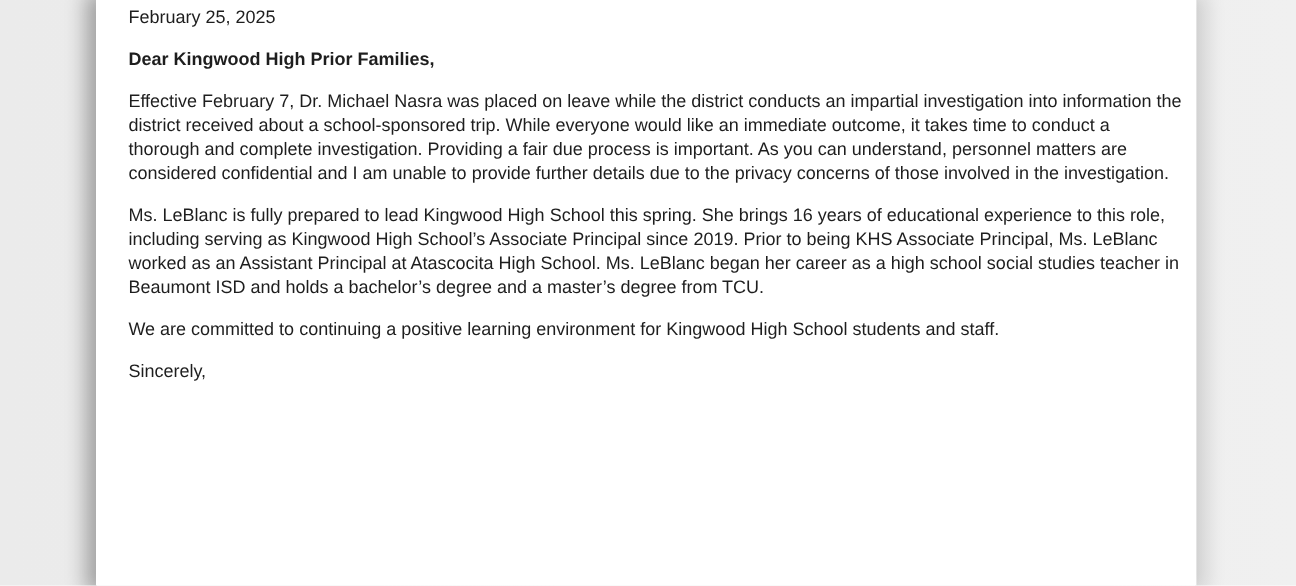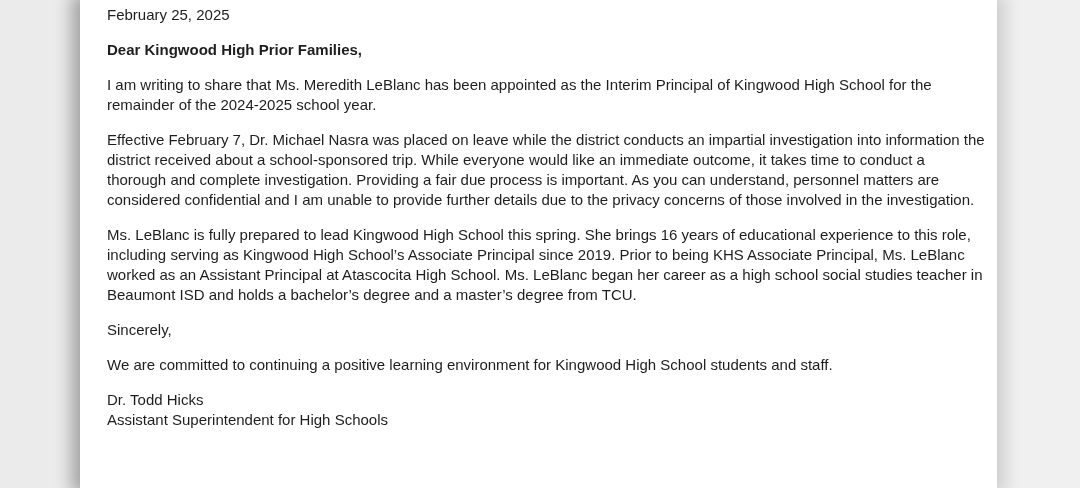--- a/index.html
+++ b/index.html
@@ -52,24 +52,19 @@
   }
 </style>
 </head>
 <body>
 
 <div class="doc-canvas">
   <div class="doc-page">
     <div class="doc-content">
       <p>February 25, 2025</p>
       <p class="salutation">Dear Kingwood High Prior Families,</p>
-      <p>I am writing to share that Ms. Meredith LeBlanc has been appointed as the Interim Principal of Kingwood High School for the remainder of the 2024-2025 school year.</p>
       <p>Effective February 7, Dr. Michael Nasra was placed on leave while the district conducts an impartial investigation into information the district received about a school-sponsored trip. While everyone would like an immediate outcome, it takes time to conduct a thorough and complete investigation. Providing a fair due process is important. As you can understand, personnel matters are considered confidential and I am unable to provide further details due to the privacy concerns of those involved in the investigation.</p>
       <p>Ms. LeBlanc is fully prepared to lead Kingwood High School this spring. She brings 16 years of educational experience to this role, including serving as Kingwood High School’s Associate Principal since 2019. Prior to being KHS Associate Principal, Ms. LeBlanc worked as an Assistant Principal at Atascocita High School. Ms. LeBlanc began her career as a high school social studies teacher in Beaumont ISD and holds a bachelor’s degree and a master’s degree from TCU.</p>
+      <p>We are committed to continuing a positive learning environment for Kingwood High School students and staff.</p>
       <p>Sincerely,</p>
-      <p>We are committed to continuing a positive learning environment for Kingwood High School students and staff.</p>
-      <div class="signature">
-        <p>Dr. Todd Hicks</p>
-        <p>Assistant Superintendent for High Schools</p>
-      </div>
     </div>
   </div>
 </div>
 
 </body></html>

